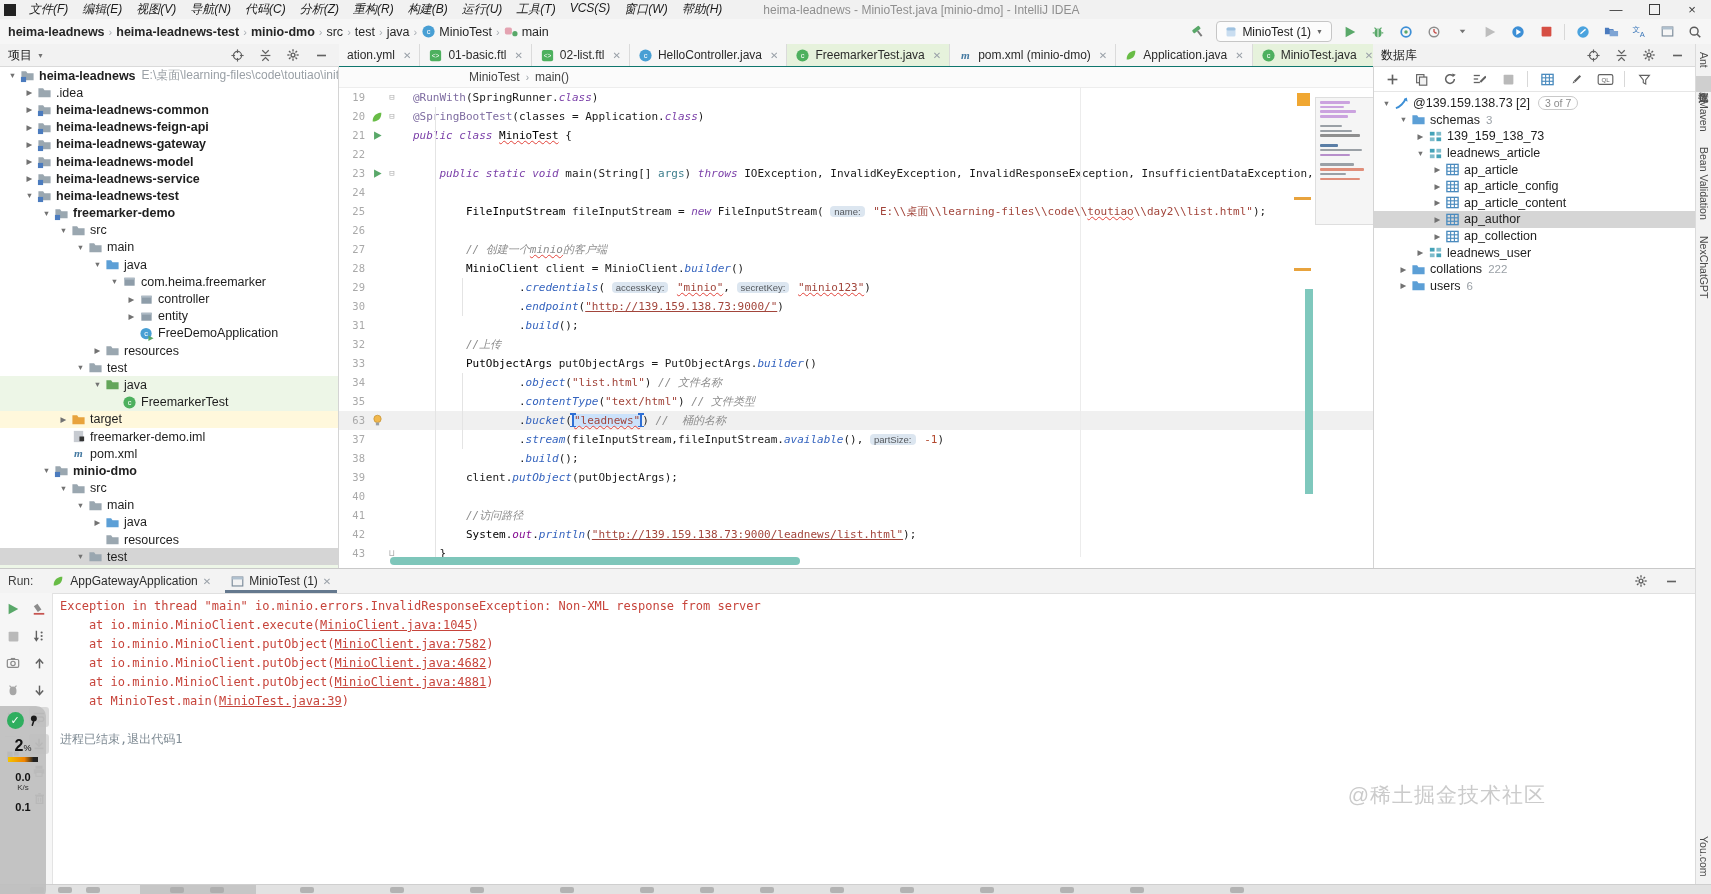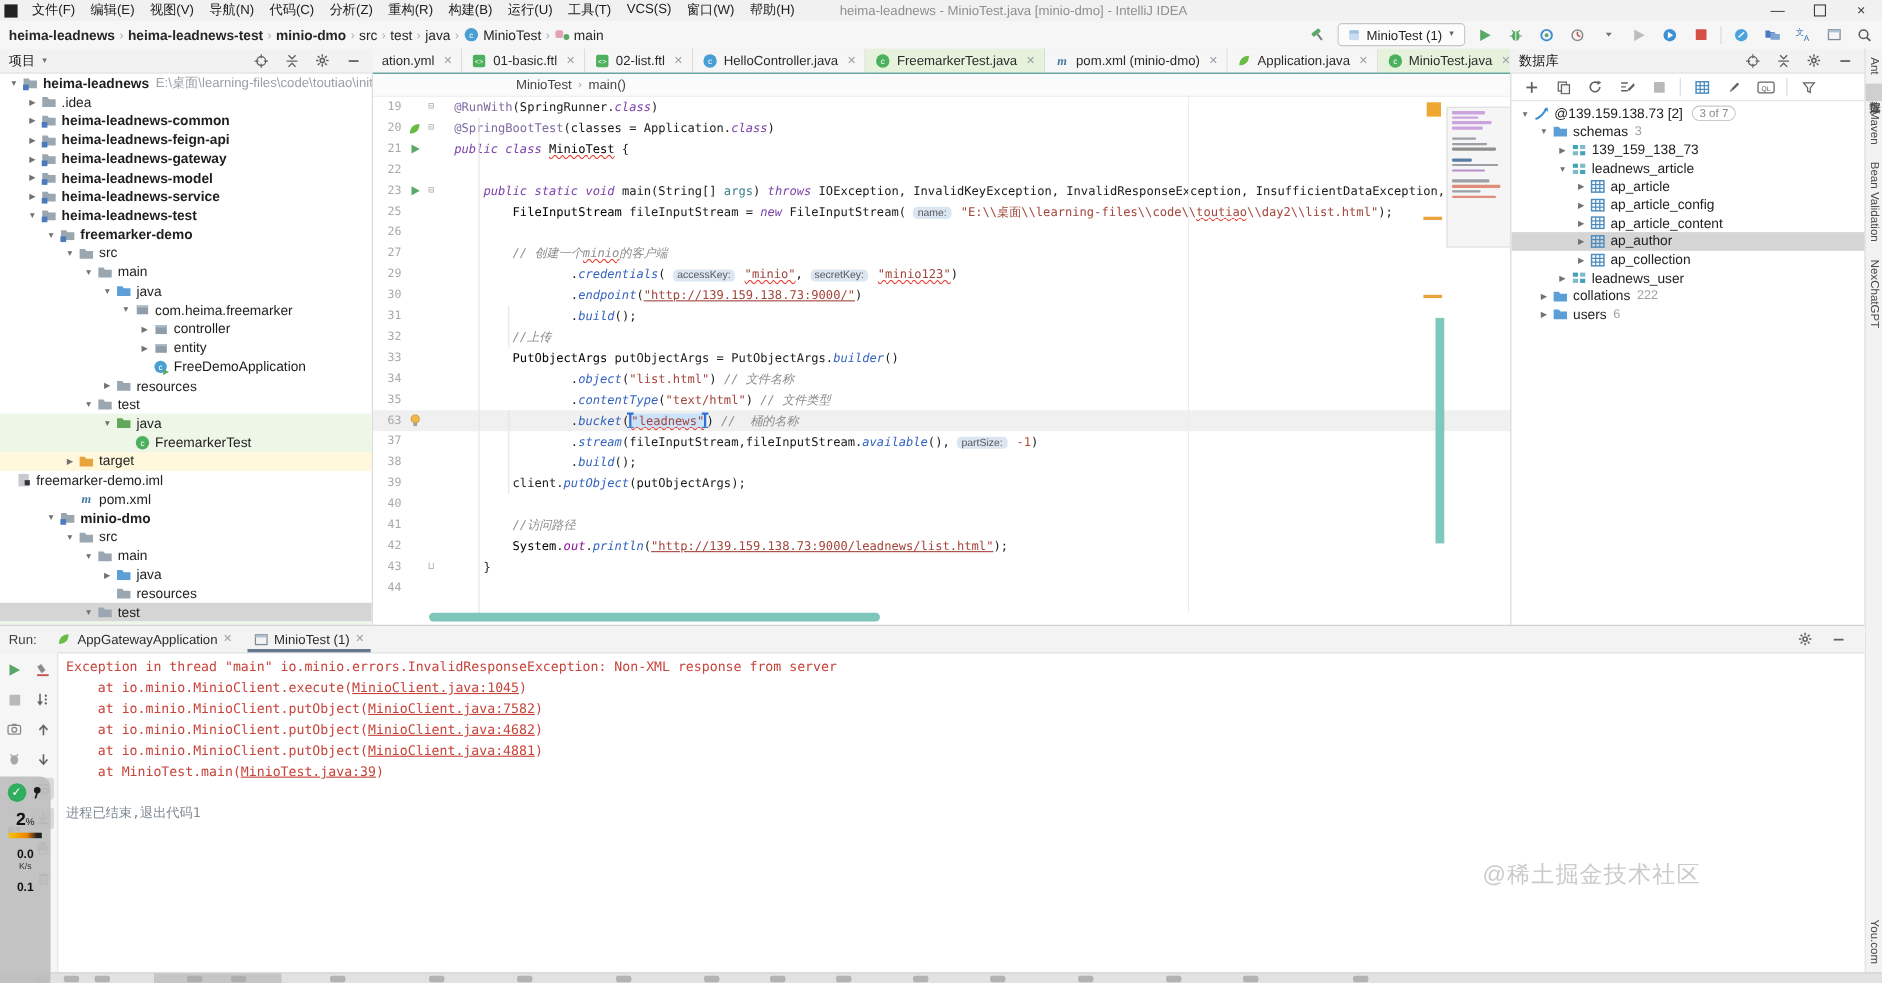--- a/index.html
+++ b/index.html
@@ -125,21 +125,21 @@
 .tk-blob{position:absolute;top:2px;height:6px;border-radius:2px;background:#A7A7A7;opacity:.8}
 #tk-selseg{position:absolute;left:140px;top:0;width:116px;height:10px;background:#C6C6C6}
 </style>
 </head>
 <body>
 
 <div id="app">
 
   <div id="titlebar" class="abs">
     <div id="logo"></div>
-    <div id="menubar" style="display: flex;">
+    <div id="menubar" style="display: flex; font-style: italic;">
         <span class="menu-item">文件(F)</span>
         <span class="menu-item">编辑(E)</span>
         <span class="menu-item">视图(V)</span>
         <span class="menu-item">导航(N)</span>
         <span class="menu-item">代码(C)</span>
         <span class="menu-item">分析(Z)</span>
         <span class="menu-item">重构(R)</span>
         <span class="menu-item">构建(B)</span>
         <span class="menu-item">运行(U)</span>
         <span class="menu-item">工具(T)</span>
@@ -659,21 +659,21 @@
       </div>
       <div class="trow bg-yellow" style="padding-left: 57px;">
         <span class="arr">▶</span>
         <span class="tico">
           <svg width="15" height="15" viewBox="0 0 16 16">
             <path d="M1.5 3.5h5l1.5 2h6.5V13h-13z" fill="#E8A33D"></path>
           </svg>
         </span>
         <span class="tlabel">target</span>
       </div>
-      <div class="trow" style="">
+      <div class="trow" style="padding-left: 57px;">
         <span class="arr"></span>
         <span class="tico">
           <svg width="15" height="15" viewBox="0 0 16 16">
             <rect x="3" y="2" width="10" height="12" fill="#C7CBD1"></rect>
             <rect x="9" y="8" width="5" height="5" fill="#333"></rect>
           </svg>
         </span>
         <span class="tlabel">freemarker-demo.iml</span>
       </div>
       <div class="trow" style="padding-left: 57px;">
@@ -762,23 +762,25 @@
         <div class="cline"><span class="lnum">20</span><span class="lmark"><svg width="14" height="14" viewBox="0 0 16 16">
               <path d="M3 13C3 6 8 3 13 3c0 7-4 10-10 10z" fill="#68BC46"></path>
             </svg></span><span class="lfold">⊟</span><span class="lcode"><span class="tk-an">@SpringBootTest</span><span class="tk-p">(classes = Application.</span><span class="tk-kw">class</span><span class="tk-p">)</span></span></div>
         <div class="cline"><span class="lnum">21</span><span class="lmark"><svg width="11" height="11" viewBox="0 0 16 16">
               <polygon points="3,2 14,8 3,14" fill="#59A869"></polygon>
             </svg></span><span class="lfold"></span><span class="lcode"><span class="tk-kw">public class </span><span class="tk-clz tk-w">MinioTest</span><span class="tk-p"> {</span></span></div>
         <div class="cline"><span class="lnum">22</span><span class="lmark"></span><span class="lfold"></span><span class="lcode"></span></div>
         <div class="cline"><span class="lnum">23</span><span class="lmark"><svg width="11" height="11" viewBox="0 0 16 16">
               <polygon points="3,2 14,8 3,14" fill="#59A869"></polygon>
             </svg></span><span class="lfold">⊟</span><span class="lcode"><span class="tk-p">    </span><span class="tk-kw">public static void </span><span class="tk-p">main(String[] </span><span class="tk-pr">args</span><span class="tk-p">) </span><span class="tk-kw">throws </span><span class="tk-p">IOException, InvalidKeyException, InvalidResponseException, InsufficientDataException, NoSuchAlgorithmException</span></span></div>
+        <div class="cline"><span class="lnum">24</span><span class="lmark"></span><span class="lfold"></span><span class="lcode"></span></div>
         <div class="cline"><span class="lnum">25</span><span class="lmark"></span><span class="lfold"></span><span class="lcode"><span class="tk-p">        </span><span class="tk-clz">FileInputStream</span><span class="tk-p"> fileInputStream = </span><span class="tk-kw">new </span><span class="tk-p">FileInputStream( </span><span class="tk-in">name:</span><span class="tk-p"> </span><span class="tk-st">"E:\\桌面\\learning-files\\code\\</span><span class="tk-st tk-w">toutiao</span><span class="tk-st">\\day2\\list.html"</span><span class="tk-p">);</span></span></div>
         <div class="cline"><span class="lnum">26</span><span class="lmark"></span><span class="lfold"></span><span class="lcode"></span></div>
         <div class="cline"><span class="lnum">27</span><span class="lmark"></span><span class="lfold"></span><span class="lcode"><span class="tk-p">        </span><span class="tk-cm">// 创建一个</span><span class="tk-cm tk-w">minio</span><span class="tk-cm">的客户端</span></span></div>
+        <div class="cline"><span class="lnum">28</span><span class="lmark"></span><span class="lfold"></span><span class="lcode"><span class="tk-p">        </span><span class="tk-clz">MinioClient</span><span class="tk-p"> client = MinioClient.</span><span class="tk-mt">builder</span><span class="tk-p">()</span></span></div>
         <div class="cline"><span class="lnum">29</span><span class="lmark"></span><span class="lfold"></span><span class="lcode"><span class="tk-p">                .</span><span class="tk-mt">credentials</span><span class="tk-p">( </span><span class="tk-in">accessKey:</span><span class="tk-p"> </span><span class="tk-st tk-w">"minio"</span><span class="tk-p">, </span><span class="tk-in">secretKey:</span><span class="tk-p"> </span><span class="tk-st tk-w">"minio123"</span><span class="tk-p">)</span></span></div>
         <div class="cline"><span class="lnum">30</span><span class="lmark"></span><span class="lfold"></span><span class="lcode"><span class="tk-p">                .</span><span class="tk-mt">endpoint</span><span class="tk-p">(</span><span class="tk-st tk-u">"http://139.159.138.73:9000/"</span><span class="tk-p">)</span></span></div>
         <div class="cline"><span class="lnum">31</span><span class="lmark"></span><span class="lfold"></span><span class="lcode"><span class="tk-p">                .</span><span class="tk-mt">build</span><span class="tk-p">();</span></span></div>
         <div class="cline"><span class="lnum">32</span><span class="lmark"></span><span class="lfold"></span><span class="lcode"><span class="tk-p">        </span><span class="tk-cm">//上传</span></span></div>
         <div class="cline"><span class="lnum">33</span><span class="lmark"></span><span class="lfold"></span><span class="lcode"><span class="tk-p">        </span><span class="tk-clz">PutObjectArgs</span><span class="tk-p"> putObjectArgs = PutObjectArgs.</span><span class="tk-mt">builder</span><span class="tk-p">()</span></span></div>
         <div class="cline"><span class="lnum">34</span><span class="lmark"></span><span class="lfold"></span><span class="lcode"><span class="tk-p">                .</span><span class="tk-mt">object</span><span class="tk-p">(</span><span class="tk-st">"list.html"</span><span class="tk-p">) </span><span class="tk-cm">// 文件名称</span></span></div>
         <div class="cline"><span class="lnum">35</span><span class="lmark"></span><span class="lfold"></span><span class="lcode"><span class="tk-p">                .</span><span class="tk-mt">contentType</span><span class="tk-p">(</span><span class="tk-st">"text/html"</span><span class="tk-p">) </span><span class="tk-cm">// 文件类型</span></span></div>
         <div class="cline hl"><span class="lnum">63</span><span class="lmark"><svg width="13" height="13" viewBox="0 0 16 16">
               <circle cx="8" cy="6" r="4.5" fill="#F2B84B" stroke="#C9973B"></circle>
               <rect x="6" y="10.5" width="4" height="3.5" fill="#9AA0A6"></rect>

